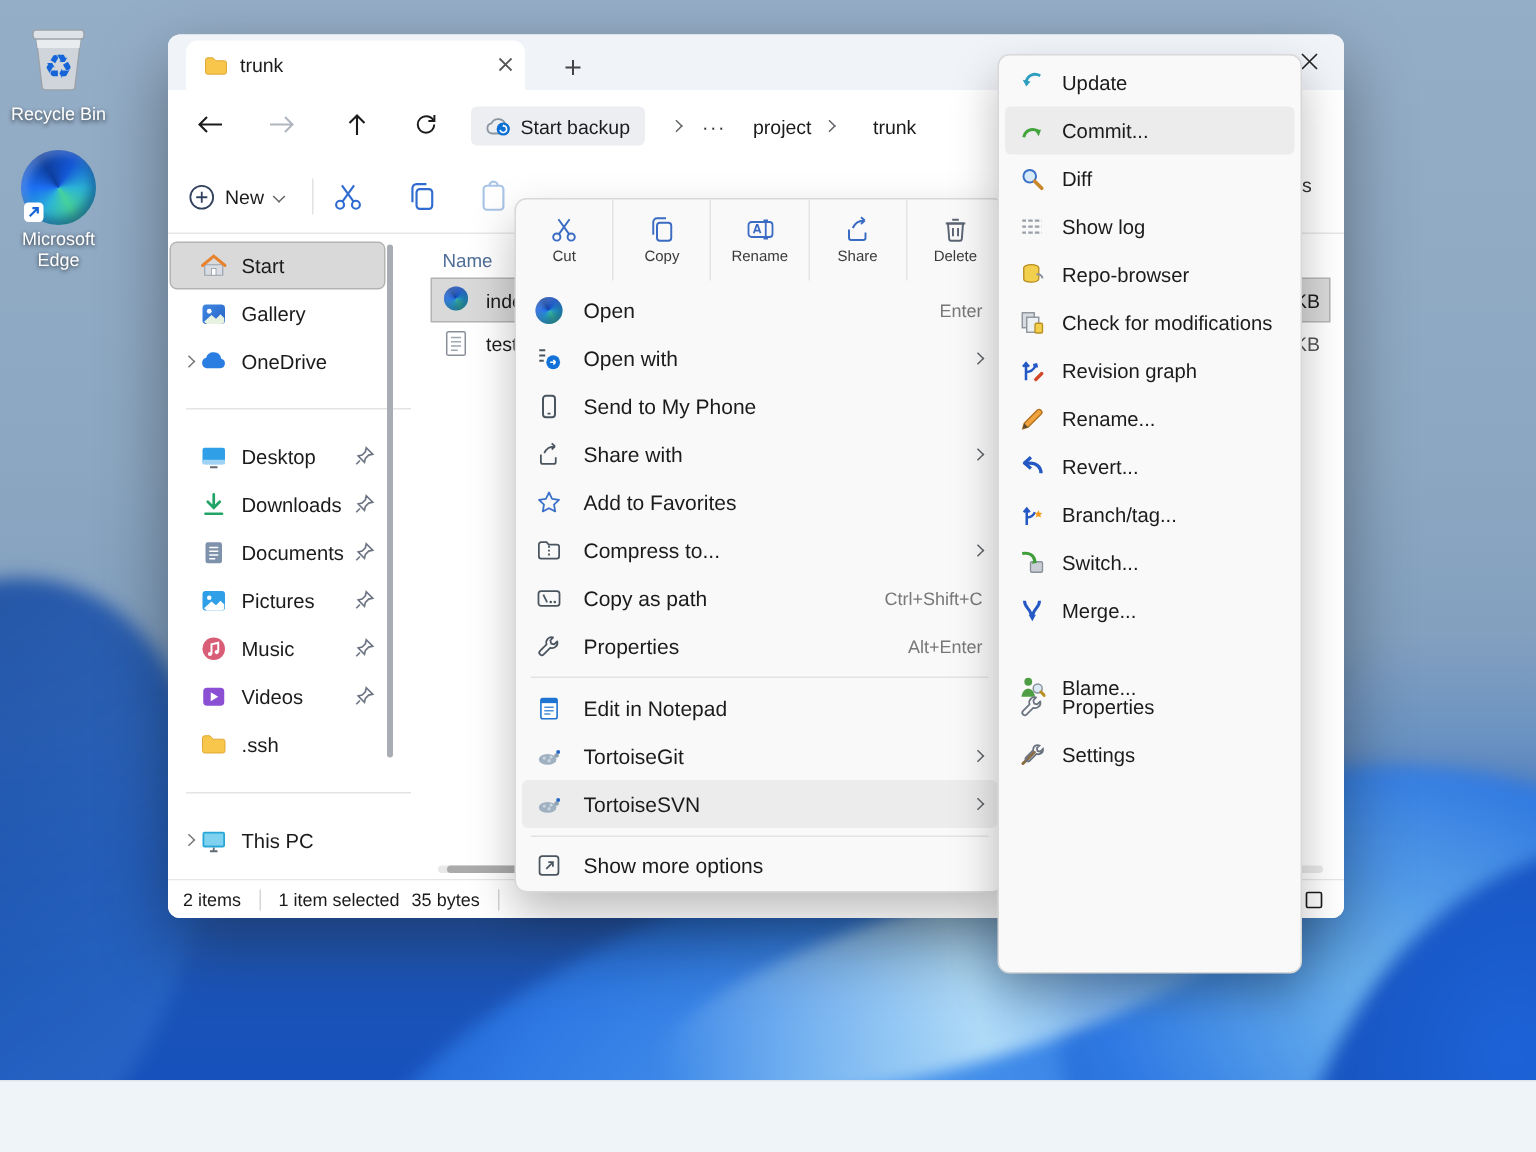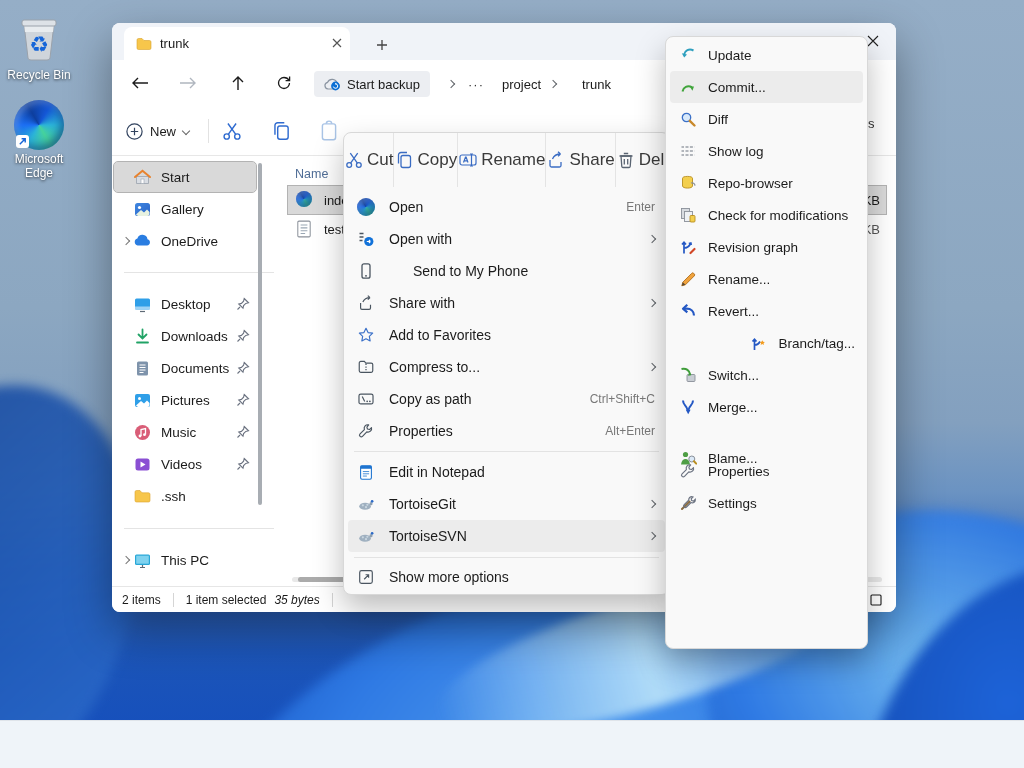--- a/index.html
+++ b/index.html
@@ -51,22 +51,22 @@
 
 .filerow{position:absolute;left:176px;width:598px;height:28px;display:flex;align-items:center;font-size:13px;color:#1b1b1b;}
 .statusbar{position:absolute;left:0;right:0;top:563px;height:26px;background:#fff;border-top:1px solid #e6e6e6;
  border-radius:0 0 8px 8px;display:flex;align-items:center;font-size:12px;color:#1b1b1b;}
 
 .menu{position:absolute;background:#f9f9f9;border:1px solid #d8d8d8;border-radius:8px;
  box-shadow:0 14px 30px rgba(0,0,0,.26);}
 .cm{left:343px;top:132px;width:327px;height:463px;z-index:40;}
 .submenu{left:665px;top:36px;width:203px;height:613px;z-index:50;}
 .cm-actions{position:absolute;left:0;top:0;right:0;height:54px;display:flex;}
-.cm-action{flex:1;display:flex;flex-direction:row;align-items:center;justify-content:center;gap:3px;
- border-right:1px solid #e4e4e4;font-size:17px;color:#3a3a3a;}
+.cm-action{flex:1;display:flex;flex-direction:column;align-items:center;justify-content:center;gap:3px;
+ border-right:1px solid #e4e4e4;font-size:10px;color:#3a3a3a;}
 .cm-action:last-child{border-right:none;}
 .cmrow{position:absolute;left:4px;right:4px;height:32px;display:flex;align-items:center;padding:0 10px 0 8px;border-radius:4px;}
 .cmrow .mi{width:20px;height:20px;margin-right:13px;display:flex;align-items:center;justify-content:center;flex:none;}
 .cmrow .mlabel{font-size:14px;color:#1b1b1b;flex:1;white-space:nowrap;}
 .cmrow .mshort{font-size:12px;color:#787878;white-space:nowrap;}
 .cmsep{position:absolute;left:10px;right:10px;height:1px;background:#e3e3e3;}
 .hl{background:#ececec;}
 .smrow{position:absolute;left:4px;right:4px;height:32px;display:flex;align-items:center;padding:0 8px;border-radius:4px;}
 .smrow .mi{width:19px;height:19px;margin-right:11px;display:flex;align-items:center;justify-content:center;flex:none;}
 .smrow .mlabel{font-size:13.5px;color:#1b1b1b;white-space:nowrap;}
@@ -400,21 +400,21 @@
     </div>
     <div style="position:absolute;left:180px;top:554px;width:590px;height:5px;background:#e8e8e8;border-radius:3px;">
       <div style="position:absolute;left:6px;top:0;width:360px;height:5px;background:#ababab;border-radius:3px;"></div>
     </div>
   </div>
 
   <div class="statusbar">
     <span style="margin-left:10px;">2 items</span>
     <span style="width:1px;height:14px;background:#d5d5d5;margin:0 12px;"></span>
     <span>1 item selected</span>
-    <span style="margin-left:8px;font-style:italic;">35 bytes</span>
+    <span style="margin-left:8px;">35 bytes</span>
     <span style="width:1px;height:14px;background:#d5d5d5;margin:0 12px;"></span>
     <span style="flex:1;"></span>
     <span style="width:24px;height:20px;background:#e3eefb;border:1px solid #6da1dc;border-radius:3px;display:flex;align-items:center;justify-content:center;margin-right:4px;">
       <svg width="12" height="10" viewBox="0 0 12 10">
           <path d="M1 1.5 h10 M1 5 h10 M1 8.5 h10" stroke="#1b1b1b" stroke-width="1.2"></path>
         </svg>
     </span>
     <span style="width:24px;height:20px;display:flex;align-items:center;justify-content:center;margin-right:8px;">
       <svg width="12" height="12" viewBox="0 0 12 12">
           <rect x="1" y="1" width="10" height="10" rx="1" fill="none" stroke="#1b1b1b" stroke-width="1.1"></rect>
@@ -488,21 +488,21 @@
             <path d="M2.5 3.5 h4 M2.5 7 h4 M2.5 10.5 h3"></path>
             <rect x="2.5" y="3" width="0" height="0"></rect>
           </g>
           <circle cx="11.8" cy="11.5" r="4.6" fill="#1272d9"></circle>
           <path d="M9.8 11.5 h3.6 m0 0 l-1.5 -1.5 m1.5 1.5 l-1.5 1.5" stroke="#fff" stroke-width="1.1" fill="none"></path>
         </svg>
     </span>
     <span class="mlabel">Open with</span>
     <span class="chevR"></span>
   </div>
-  <div class="cmrow" style="top:122px;gap:24px;">
+  <div class="cmrow" style="top:122px;">
     <span class="mi">
       <svg width="18" height="18" viewBox="0 0 18 18">
           <rect x="5" y="1.8" width="8" height="14.4" rx="2" fill="none" stroke="#4a5560" stroke-width="1.3"></rect>
           <path d="M8 13.8 h2" stroke="#4a5560" stroke-width="1.2"></path>
         </svg>
     </span>
     <span class="mlabel">Send to My Phone</span>
   </div>
   <div class="cmrow" style="top:154px;">
     <span class="mi">
@@ -688,21 +688,21 @@
   </div>
   <div class="smrow" style="top:258px;">
     <span class="mi">
       <svg width="18" height="18" viewBox="0 0 18 18">
           <path d="M15 13.5 c0 -4.2 -3.2 -6.8 -7.3 -6.8 H4.5" fill="none" stroke="#2458c4" stroke-width="2.2"></path>
           <path d="M8.3 2.8 L4 6.7 L8.3 10.4" fill="none" stroke="#2458c4" stroke-width="2.2" stroke-linejoin="round"></path>
         </svg>
     </span>
     <span class="mlabel">Revert...</span>
   </div>
-  <div class="smrow" style="top:290px;justify-content:flex-end;">
+  <div class="smrow" style="top:290px;">
     <span class="mi">
       <svg width="18" height="18" viewBox="0 0 18 18">
           <g fill="none" stroke="#2458c4" stroke-width="1.7">
             <path d="M5.5 16 V6 M3.5 7.5 L5.5 5.2 L7.5 7.5"></path>
             <path d="M5.5 11 C8.5 11 10 9.5 11 7.5"></path>
           </g>
           <path d="M13.3 6.2 l.8 1.6 1.8 .2 -1.3 1.2 .3 1.8 -1.6 -.9 -1.6 .9 .3 -1.8 -1.3 -1.2 1.8 -.2 Z" fill="#f39c1f"></path>
         </svg>
     </span>
     <span class="mlabel">Branch/tag...</span>

